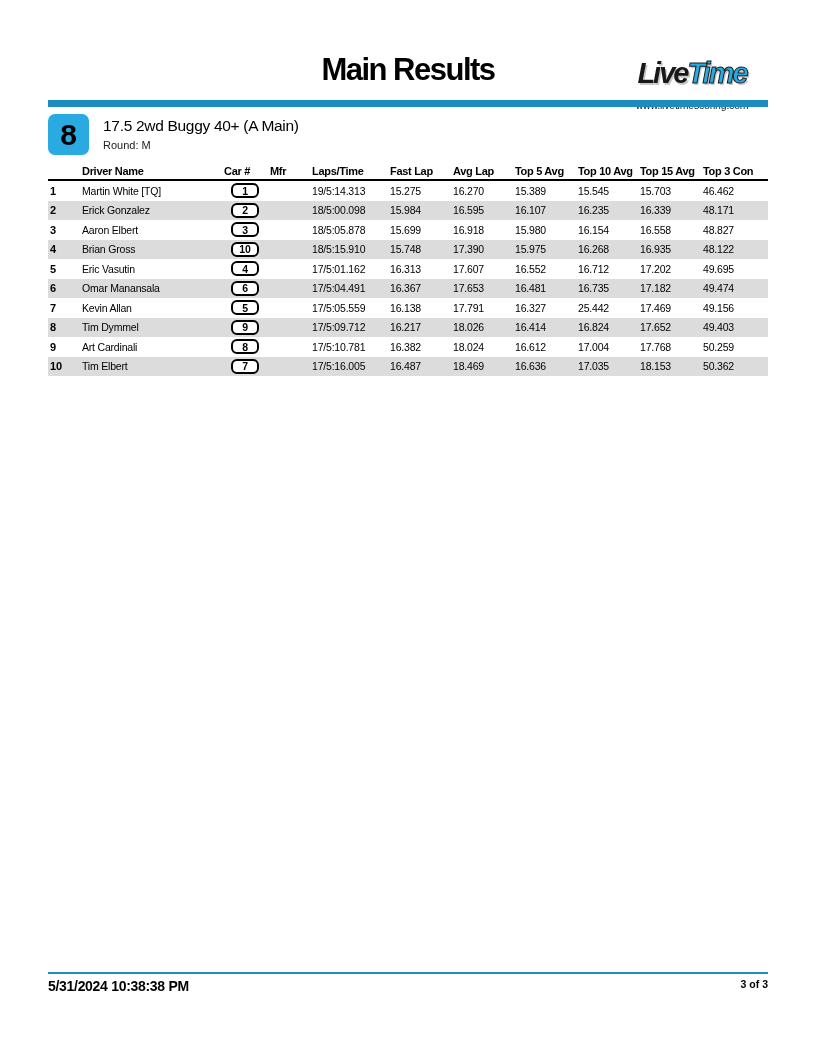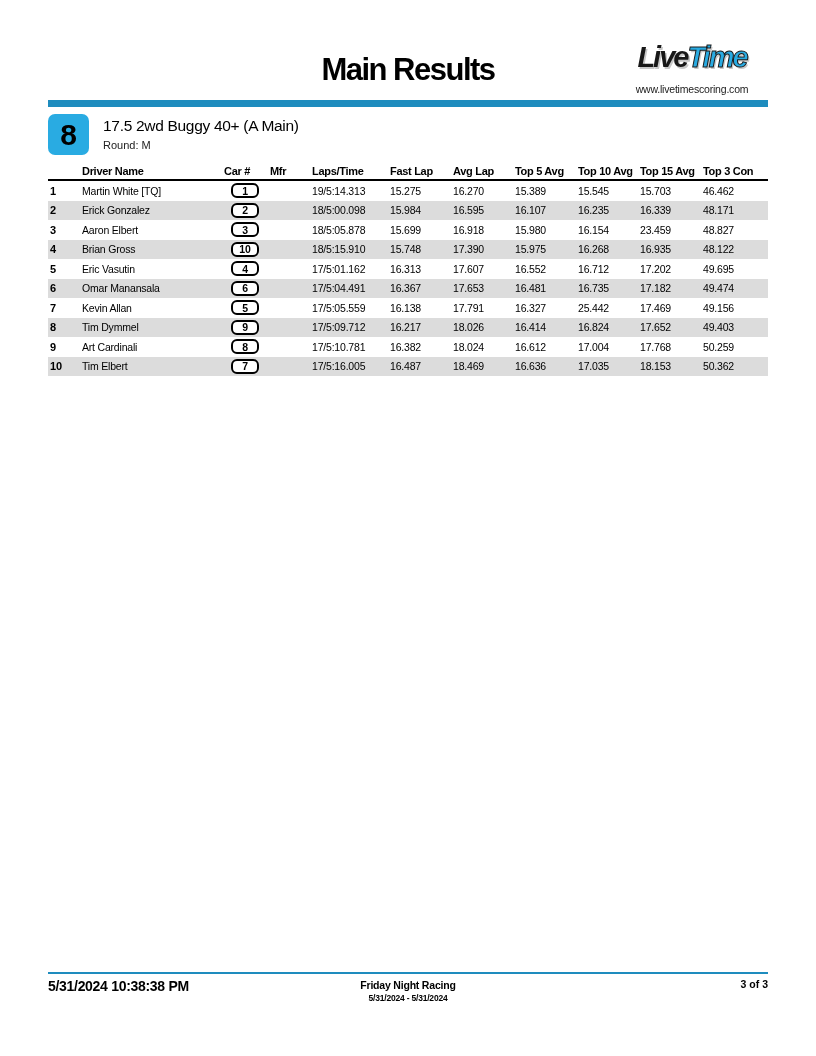--- a/index.html
+++ b/index.html
@@ -33,20 +33,21 @@
     width: 160px;
     text-align: center;
   }
   .logo-text {
     font-style: italic;
     font-weight: 700;
     font-size: 29px;
     letter-spacing: -2px;
     white-space: nowrap;
     line-height: 1.1;
+    margin-top: 16px;
   }
   .logo-live {
     color: #181818;
     text-shadow: 1.5px 1.5px 0 #c8c8c8;
   }
   .logo-time {
     color: #29abe2;
     -webkit-text-stroke: 1px #181818;
     text-shadow: 1.5px 1.5px 0 #c8c8c8;
   }
@@ -247,21 +248,21 @@
       <div class="cell">Aaron Elbert</div>
       <div class="cell car">
             <span class="car-box">3</span>
           </div>
       <div class="cell"></div>
       <div class="cell">18/5:05.878</div>
       <div class="cell">15.699</div>
       <div class="cell">16.918</div>
       <div class="cell">15.980</div>
       <div class="cell">16.154</div>
-      <div class="cell">23.459</div>
+      <div class="cell">16.558</div>
       <div class="cell">48.827</div>
     </div>
         <div class="grid-row data-row alt">
       <div class="cell pos">4</div>
       <div class="cell">Brian Gross</div>
       <div class="cell car">
             <span class="car-box">10</span>
           </div>
       <div class="cell"></div>
       <div class="cell">18/5:15.910</div>
@@ -360,19 +361,15 @@
       <div class="cell">16.636</div>
       <div class="cell">17.035</div>
       <div class="cell">18.153</div>
       <div class="cell">50.362</div>
     </div>
       </div>
   </div>
 
   <div class="footer-line" style="background: rgb(30, 140, 190);"></div>
   <div class="footer-timestamp">5/31/2024 10:38:38 PM</div>
-  <div class="footer-center">
-    <div class="footer-event">Friday Night Racing</div>
-    <div class="footer-dates">5/31/2024 - 5/31/2024</div>
-  </div>
   <div class="footer-page">3 of 3</div>
 
 </div>
 
 </body></html>

